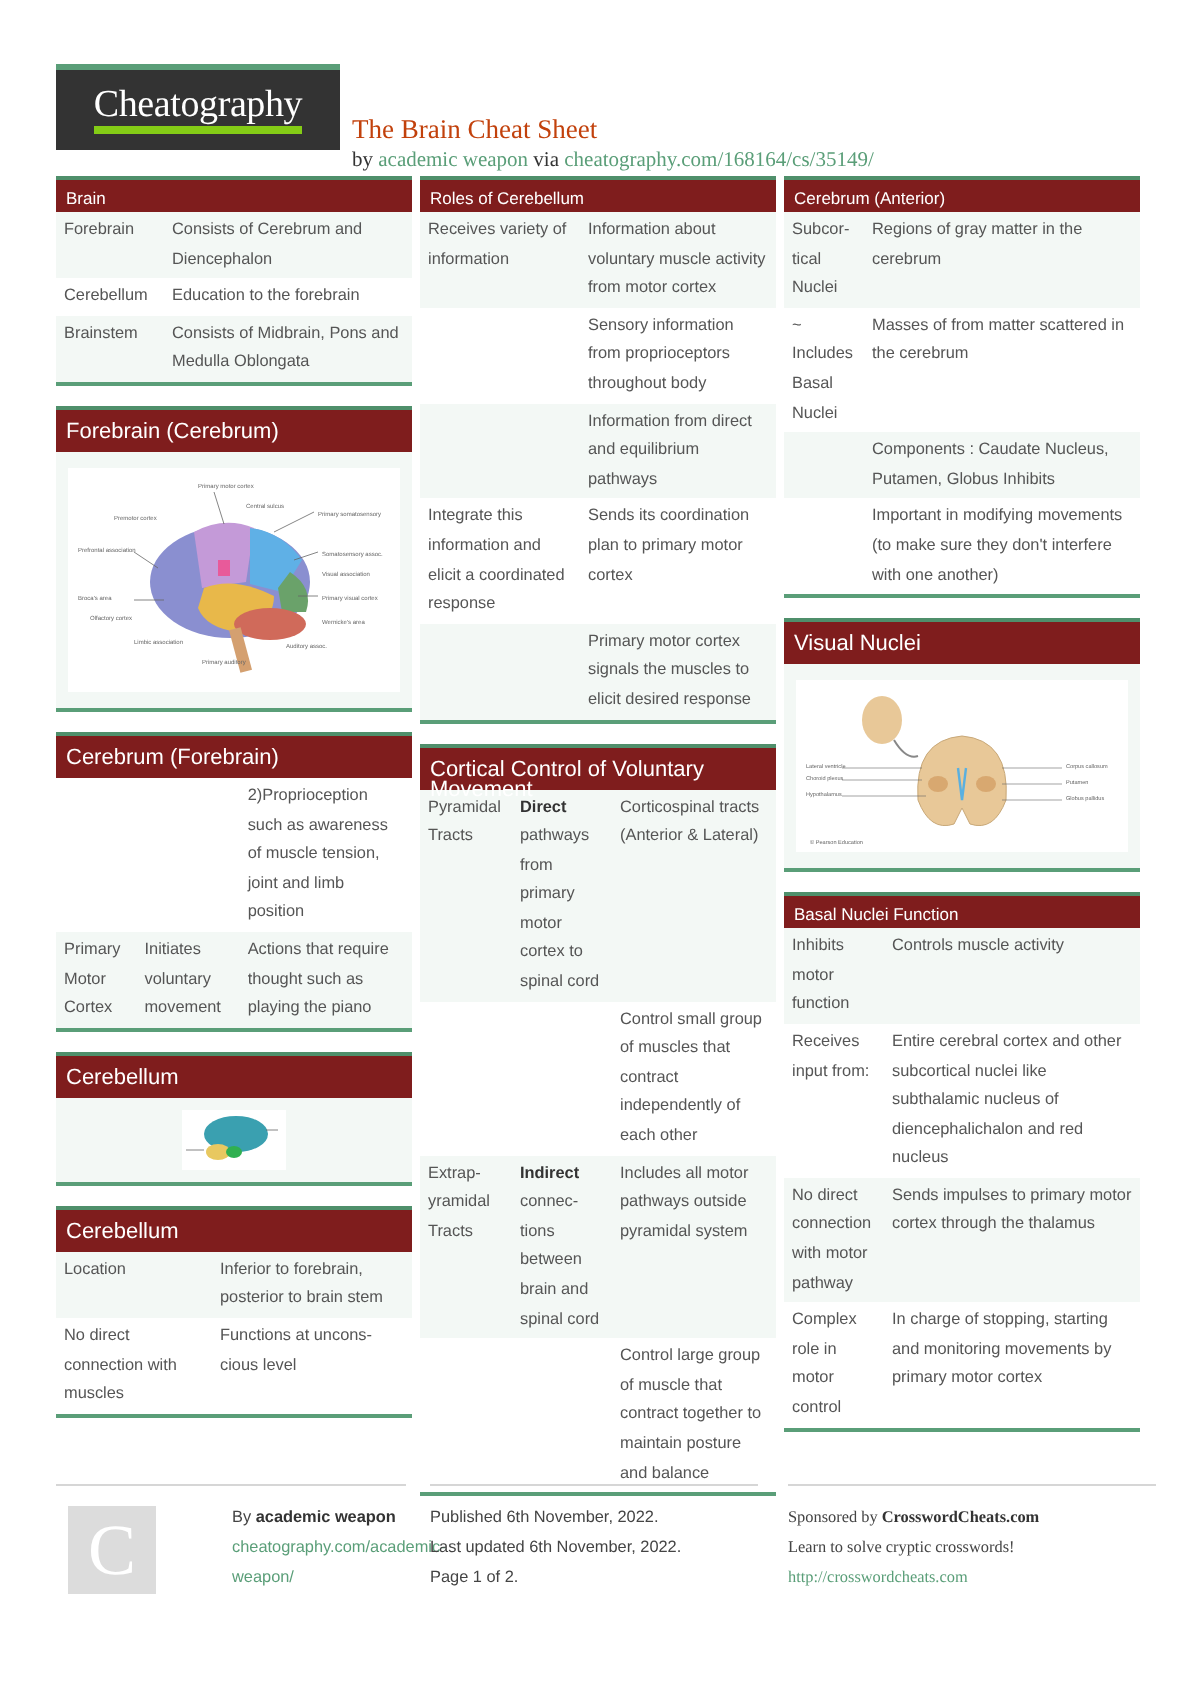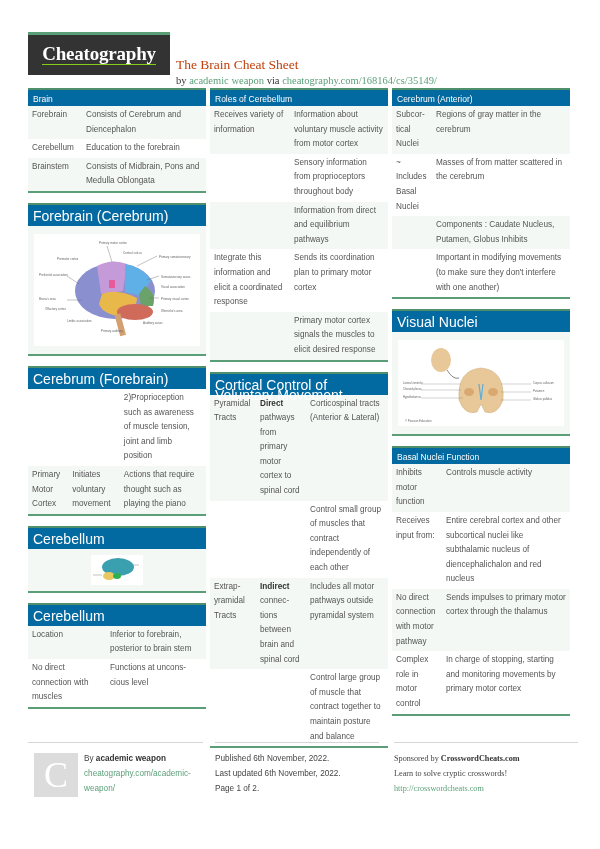--- a/index.html
+++ b/index.html
@@ -1,50 +1,50 @@
 <!DOCTYPE html>
 <html><head>
 <meta charset="utf-8">
 <style>
   * { box-sizing: border-box; margin: 0; padding: 0; }
   html, body { width: 600px; height: 849px; background: #ffffff; overflow: hidden; }
   body { font-family: "Liberation Sans", sans-serif; color: #3a3a3a; position: relative; }
 
   .header { position: absolute; left: 28px; top: 32px; width: 550px; height: 45px; }
   .logo { position: absolute; left: 0; top: 0; width: 142px; height: 43px; background: #333333; border-top: 3px solid #5a9e78; display: flex; align-items: center; justify-content: center; }
-  .logo span { font-family: "Liberation Serif", serif; color: #ffffff; font-size: 19px; letter-spacing: -0.2px; border-bottom: 1px solid #84cc16; line-height: 18px; padding-bottom: 1px; font-weight: bold; }
+  .logo span { font-family: "Liberation Serif", serif; color: #ffffff; font-size: 19px; letter-spacing: -0.2px; border-bottom: 4px solid #84cc16; line-height: 18px; padding-bottom: 1px; }
   .title-block { position: absolute; left: 148px; top: 5px; }
   .title { font-family: "Liberation Serif", serif; font-size: 13.5px; color: #c2410c; margin-top: 20px; }
   .byline { font-family: "Liberation Serif", serif; font-size: 10.5px; color: #333; margin-top: 2px; }
   .byline .lnk { color: #5a9e78; }
 
   .col { position: absolute; top: 88px; width: 178px; }
   .col1 { left: 28px; }
   .col2 { left: 210px; }
   .col3 { left: 392px; }
 
   .card { margin-bottom: 10px; border-bottom: 2px solid #5a9e78; }
-  .card-h { background: #0369a1; color: #ffffff; font-size: 8.5px; padding: 4px 5px; height: 18px; line-height: 10px; border-top: 2px solid #4f8f6b; }
-  .card-h.tall { height: 23px; padding-top: 6px; font-size: 14px; }
+  .card-h { background: #7f1d1d; color: #ffffff; font-size: 8.5px; padding: 4px 5px; height: 18px; line-height: 10px; border-top: 2px solid #4f8f6b; }
+  .card-h.tall { height: 23px; padding-top: 6px; font-size: 11px; }
   table { width: 100%; border-collapse: collapse; font-size: 8.2px; line-height: 14.6px; color: #555; }
   td { vertical-align: top; padding: 2px 4px; }
   tr.alt td { background: #f3f8f5; }
   tr.wht td { background: #ffffff; }
   td b { color: #333; font-weight: bold; }
 
   .imgbox { background: #f3f8f5; padding: 8px 6px; }
   .imgbox .inner { background: #ffffff; display: flex; align-items: center; justify-content: center; }
 
   .footer { position: absolute; top: 742px; left: 28px; width: 550px; font-size: 8.2px; color: #444; line-height: 15px; }
   .fcol { position: absolute; top: 0; border-top: 1px solid #d6d6d6; padding-top: 8px; }
   .fcol.a { left: 0; width: 175px; }
   .fcol.b { left: 187px; width: 164px; }
   .fcol.c { left: 366px; width: 184px; font-family: Liberation Serif, serif; }
   .avatar { position: absolute; left: 6px; top: 10px; width: 44px; height: 44px; background: #dcdcdc; display: flex; align-items: center; justify-content: center; font-family: "Liberation Serif", serif; font-size: 36px; color: #ffffff; }
-  .ftext { margin-left: 56px; }
+  .ftext { margin-left: 88px; }
   .green { color: #5a9e78; }
   .bold { font-weight: bold; color: #333; }
 </style>
 </head>
 <body>
 
 <div class="header">
   <div class="logo">
     <span>Cheatography</span>
   </div>

